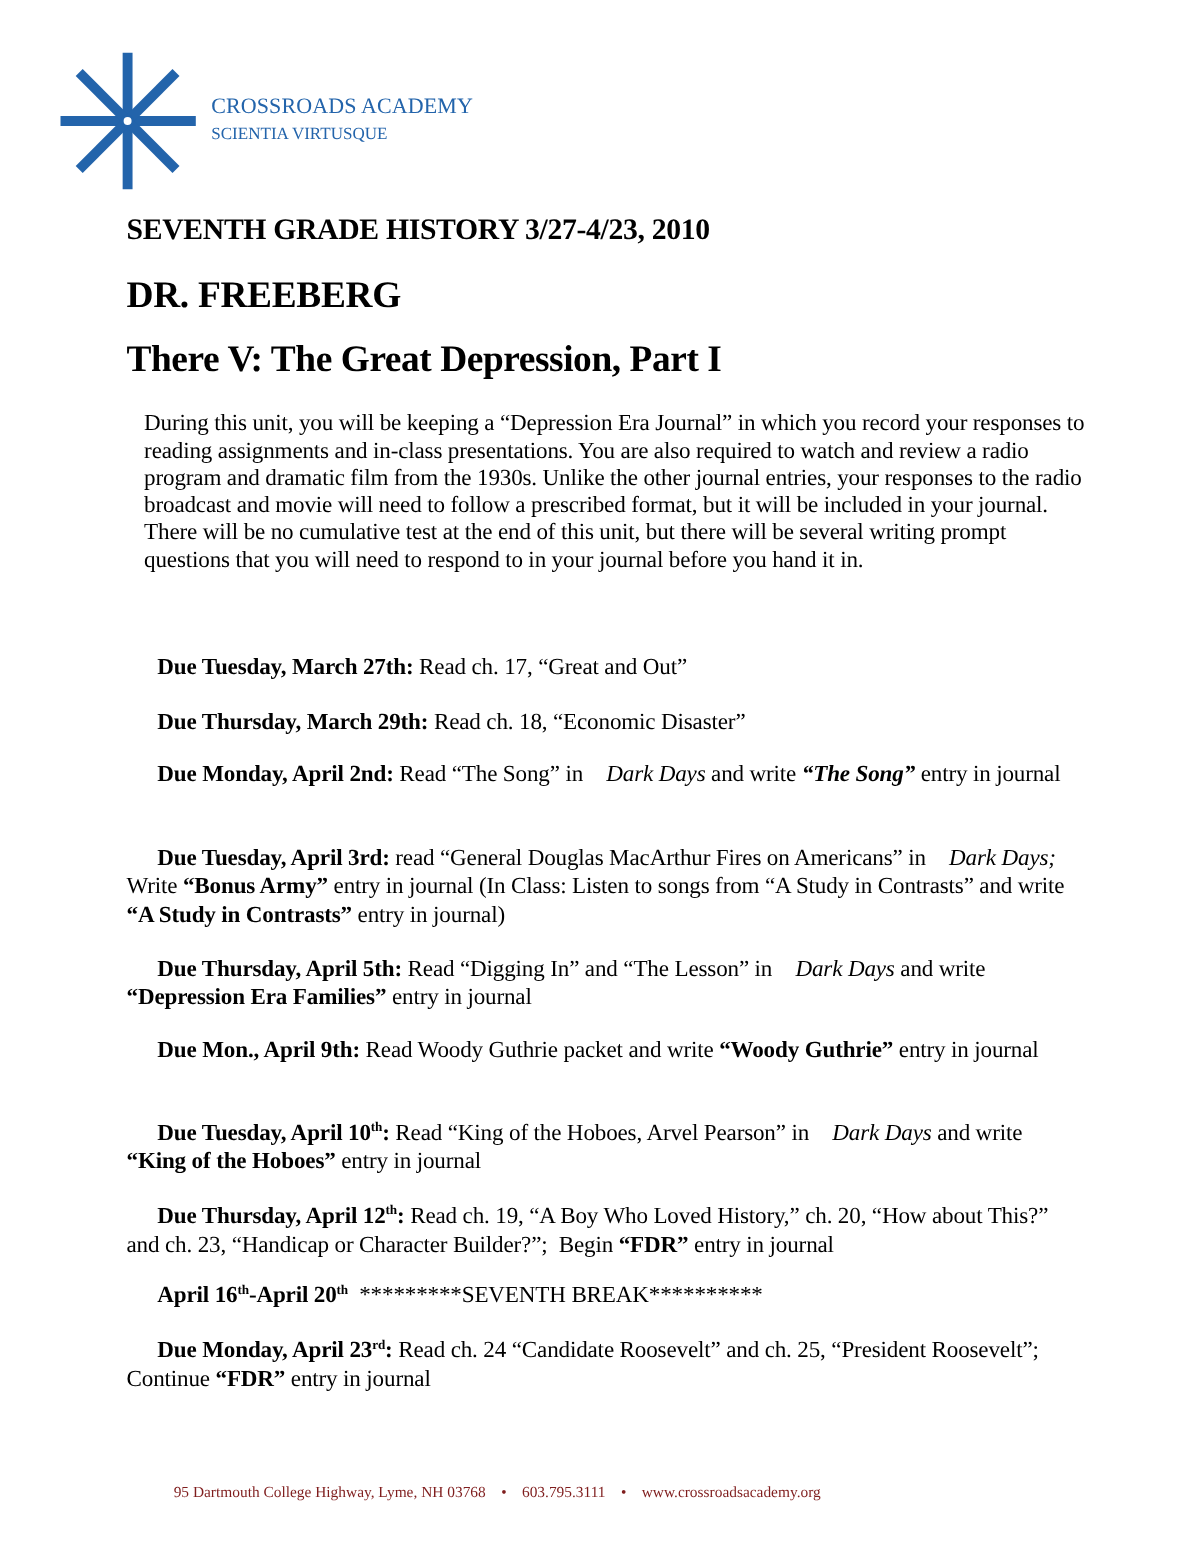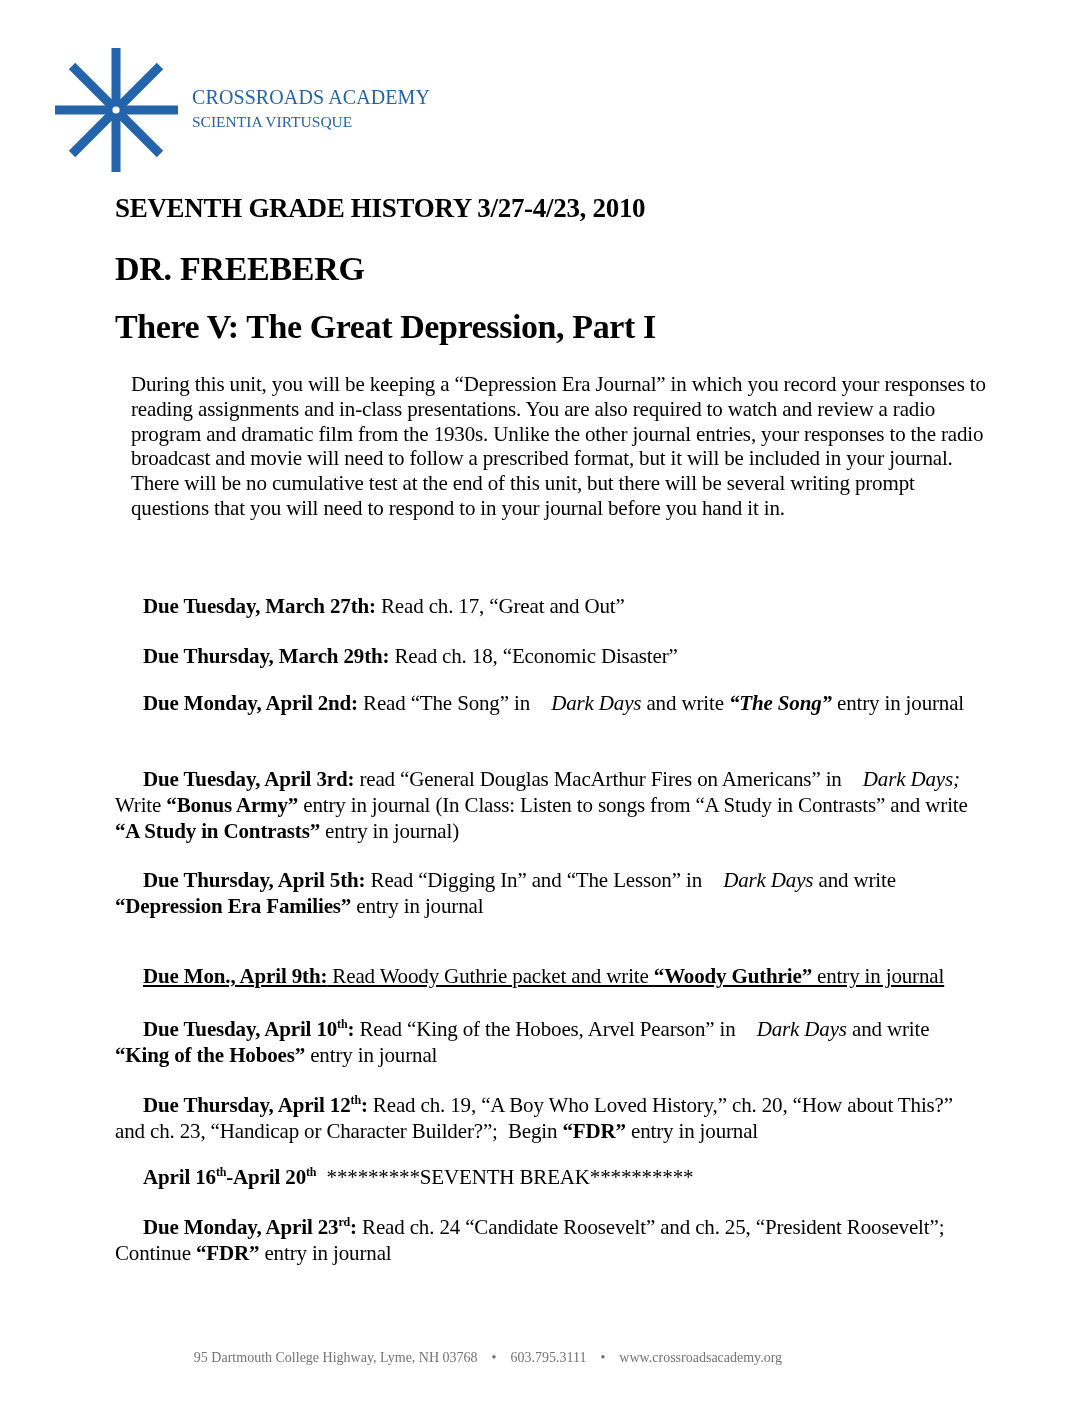--- a/index.html
+++ b/index.html
@@ -18,21 +18,21 @@
 
   .intro { position: absolute; top: 372px; left: 16px; width: 860px; font-size: 21px; line-height: 24.8px; letter-spacing: -0.15px; }
 
   .assign { position: absolute; left: 0; width: 860px; font-size: 21px; line-height: 26px; letter-spacing: -0.15px; }
   .assign .lbl { font-weight: bold; margin-left: 28px; }
   .assign b { font-weight: bold; }
   .assign i { font-style: italic; margin-left: 16px; }
   .assign sup { font-size: 12px; line-height: 0; vertical-align: 8px; font-weight: bold; }
 
   .footer { position: absolute; top: 1350px; left: 0; width: 904px; text-align: center;
-            color: #737373; font-size: 14px; white-space: nowrap; margin-left: 36px; }
+            color: #7f1d1d; font-size: 14px; white-space: nowrap; }
   .footer .dot { margin: 0 14px; }
 </style>
 </head>
 <body>
 
 <svg class="logo" viewBox="0 0 130 130">
   <g stroke="#2364ab" stroke-width="9" stroke-linecap="butt">
     <line x1="64" y1="2" x2="64" y2="126"></line>
     <line x1="3" y1="64" x2="126" y2="64"></line>
     <line x1="20" y1="20" x2="108" y2="108"></line>
@@ -52,21 +52,21 @@
   <div class="h-teacher">DR. FREEBERG</div>
   <div class="h-unit">There V: The Great Depression, Part I</div>
   <div class="intro">During this unit, you will be keeping a “Depression Era Journal” in which you record your responses to reading assignments and in-class presentations. You are also required to watch and review a radio program and dramatic film from the 1930s. Unlike the other journal entries, your responses to the radio broadcast and movie will need to follow a prescribed format, but it will be included in your journal. There will be no cumulative test at the end of this unit, but there will be several writing prompt questions that you will need to respond to in your journal before you hand it in.</div>
 
   <div id="assignments">
       <div class="assign" style="top: 593px;"><span class="lbl"><span>Due Tuesday, March 27th:</span></span><span style="white-space: pre-wrap;"> Read ch. 17, “Great and Out”</span></div>
       <div class="assign" style="top: 643px;"><span class="lbl"><span>Due Thursday, March 29th:</span></span><span style="white-space: pre-wrap;"> Read ch. 18, “Economic Disaster”</span></div>
       <div class="assign" style="top: 690px;"><span class="lbl"><span>Due Monday, April 2nd:</span></span><span style="white-space: pre-wrap;"> Read “The Song” in </span><i style="white-space: pre-wrap;">Dark Days</i><span style="white-space: pre-wrap;"> and write </span><b style="font-style: italic; white-space: pre-wrap;">“The Song”</b><span style="white-space: pre-wrap;"> entry in journal</span></div>
       <div class="assign" style="top: 766px;"><span class="lbl"><span>Due Tuesday, April 3rd:</span></span><span style="white-space: pre-wrap;"> read “General Douglas MacArthur Fires on Americans” in </span><i style="white-space: pre-wrap;">Dark Days;</i><span style="white-space: pre-wrap;"> Write </span><b style="white-space: pre-wrap;">“Bonus Army”</b><span style="white-space: pre-wrap;"> entry in journal (In Class: Listen to songs from “A Study in Contrasts” and write </span><b style="white-space: pre-wrap;">“A Study in Contrasts”</b><span style="white-space: pre-wrap;"> entry in journal)</span></div>
       <div class="assign" style="top: 867px;"><span class="lbl"><span>Due Thursday, April 5th:</span></span><span style="white-space: pre-wrap;"> Read “Digging In” and “The Lesson” in </span><i style="white-space: pre-wrap;">Dark Days</i><span style="white-space: pre-wrap;"> and write </span><b style="white-space: pre-wrap;">“Depression Era Families”</b><span style="white-space: pre-wrap;"> entry in journal</span></div>
-      <div class="assign" style="top: 963px; text-decoration: underline;"><span class="lbl"><span>Due Mon., April 9th:</span></span><span style="white-space: pre-wrap;"> Read Woody Guthrie packet and write </span><b style="white-space: pre-wrap;">“Woody Guthrie”</b><span style="white-space: pre-wrap;"> entry in journal</span></div>
+      <div class="assign" style="top: 941px;"><span class="lbl"><span>Due Mon., April 9th:</span></span><span style="white-space: pre-wrap;"> Read Woody Guthrie packet and write </span><b style="white-space: pre-wrap;">“Woody Guthrie”</b><span style="white-space: pre-wrap;"> entry in journal</span></div>
       <div class="assign" style="top: 1016px;"><span class="lbl"><span>Due Tuesday, April 10</span><sup>th</sup><span>:</span></span><span style="white-space: pre-wrap;"> Read “King of the Hoboes, Arvel Pearson” in </span><i style="white-space: pre-wrap;">Dark Days</i><span style="white-space: pre-wrap;"> and write </span><b style="white-space: pre-wrap;">“King of the Hoboes”</b><span style="white-space: pre-wrap;"> entry in journal</span></div>
       <div class="assign" style="top: 1092px;"><span class="lbl"><span>Due Thursday, April 12</span><sup>th</sup><span>:</span></span><span style="white-space: pre-wrap;"> Read ch. 19, “A Boy Who Loved History,” ch. 20, “How about This?” and ch. 23, “Handicap or Character Builder?”;  Begin </span><b style="white-space: pre-wrap;">“FDR”</b><span style="white-space: pre-wrap;"> entry in journal</span></div>
       <div class="assign" style="top: 1164px;"><span class="lbl"><span>April 16</span><sup>th</sup><span>-April 20</span><sup>th</sup></span><span style="white-space: pre-wrap;">  *********SEVENTH BREAK**********</span></div>
       <div class="assign" style="top: 1214px;"><span class="lbl"><span>Due Monday, April 23</span><sup>rd</sup><span>:</span></span><span style="white-space: pre-wrap;"> Read ch. 24 “Candidate Roosevelt” and ch. 25, “President Roosevelt”; Continue </span><b style="white-space: pre-wrap;">“FDR”</b><span style="white-space: pre-wrap;"> entry in journal</span></div>
     </div>
 </div>
 
 <div class="footer">
   <span>95 Dartmouth College Highway, Lyme, NH 03768</span><span class="dot">•</span><span>603.795.3111</span><span class="dot">•</span><span>www.crossroadsacademy.org</span>
 </div>

